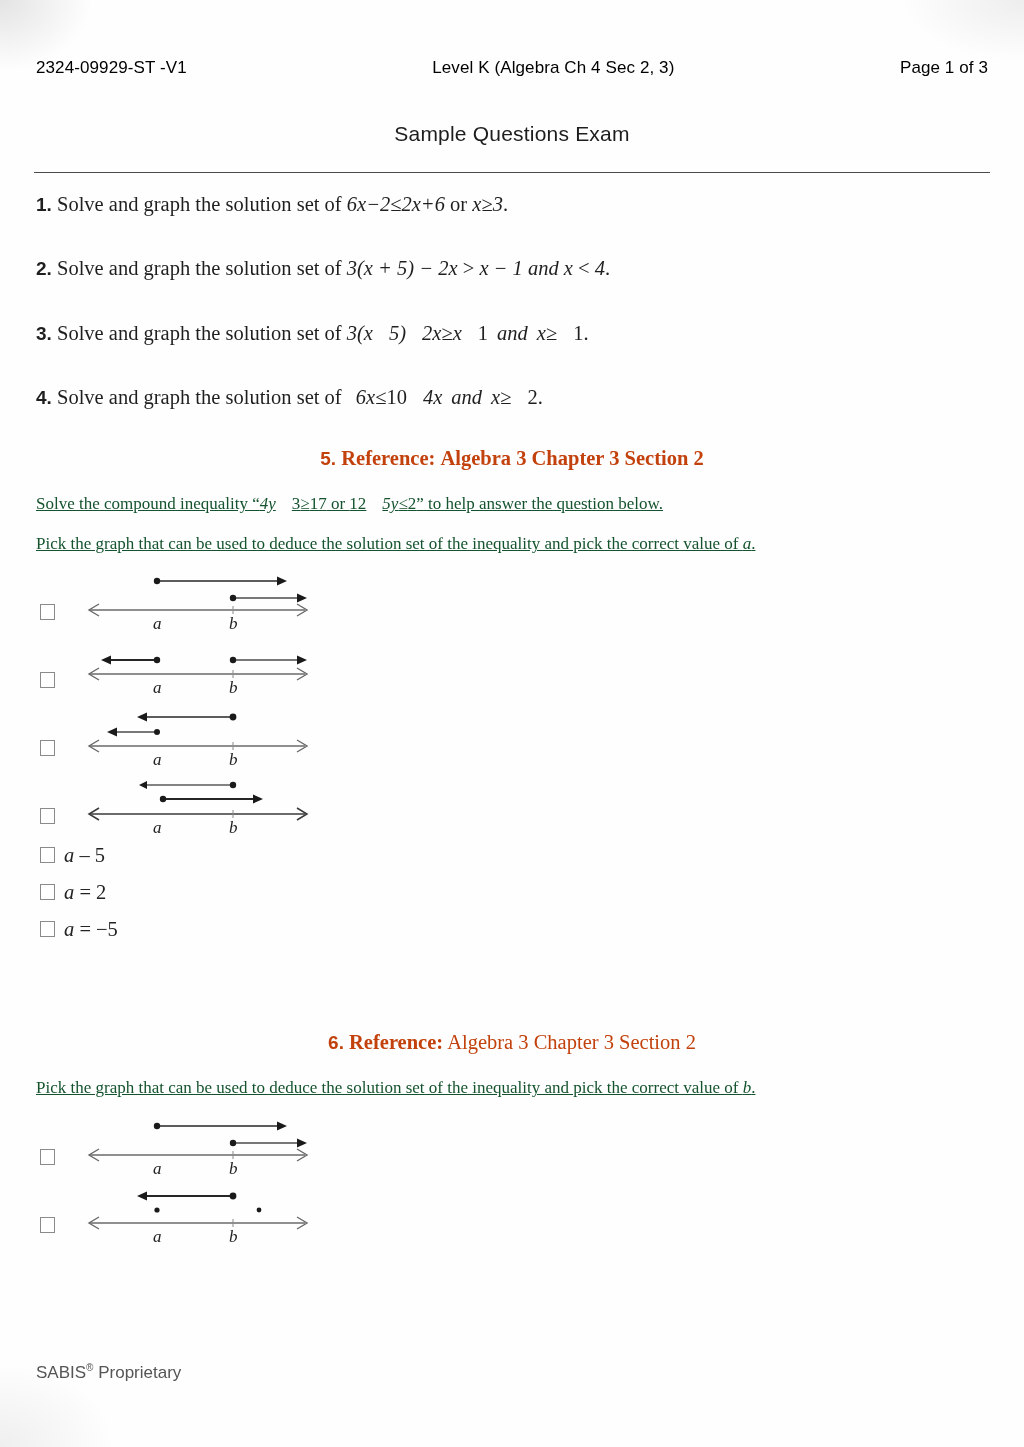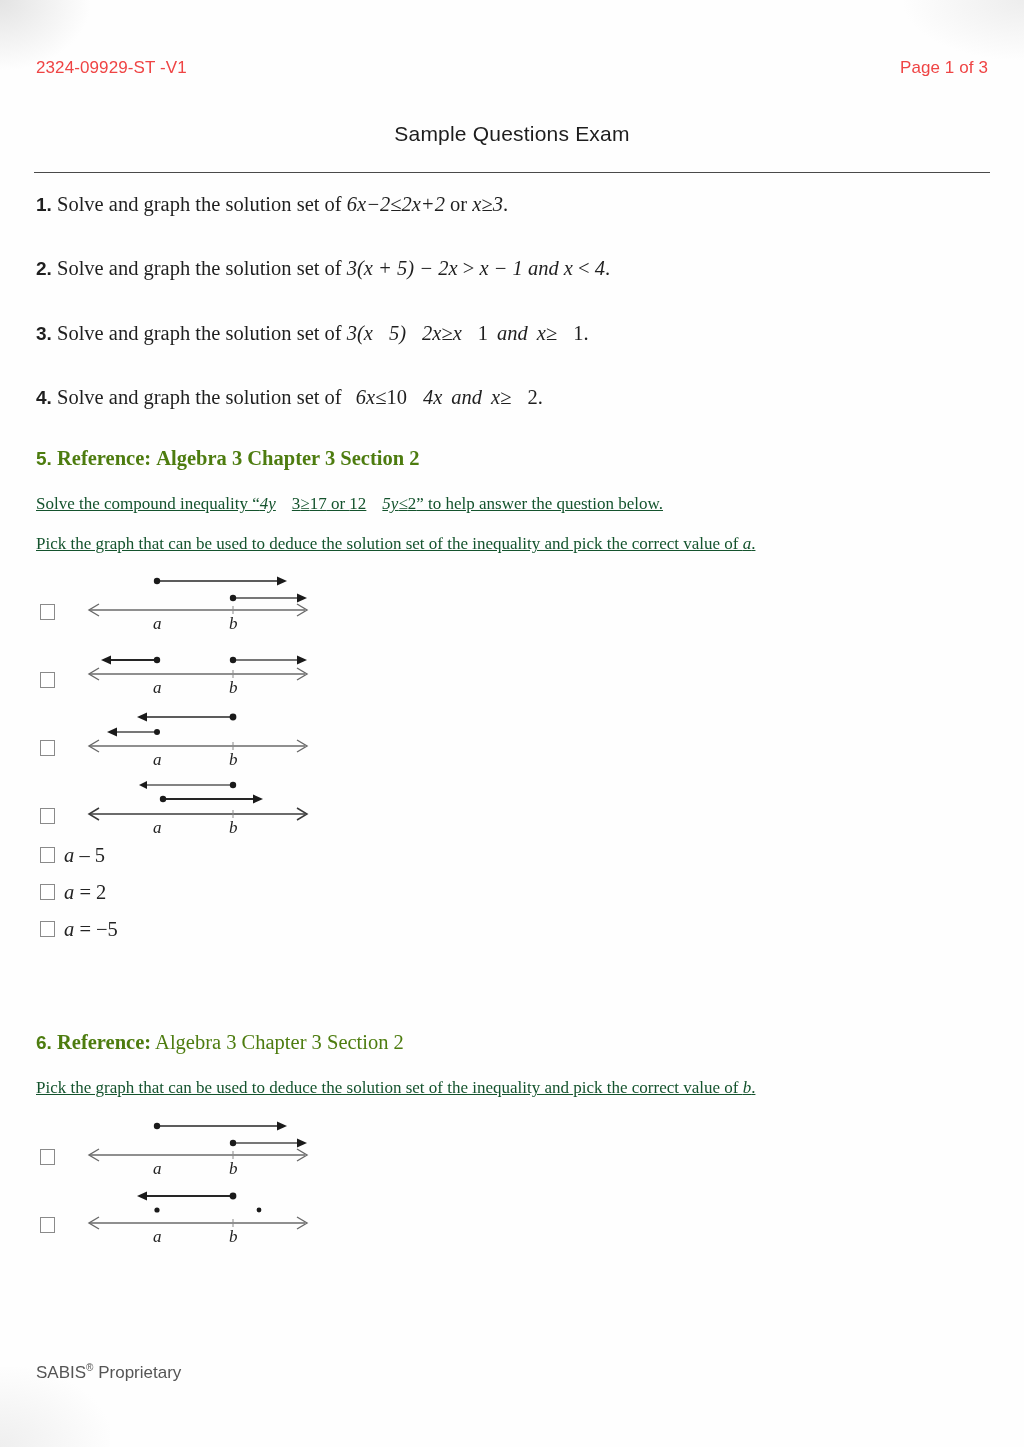--- a/index.html
+++ b/index.html
@@ -35,21 +35,21 @@
 
   
   .header {
     position: absolute;
     left: 36px; right: 36px; top: 58px;
     display: flex;
     justify-content: space-between;
     align-items: baseline;
     font-family: "Liberation Sans", sans-serif;
     font-size: 17px;
-    color: #ef4444;
+    color: #000000;
     letter-spacing: 0.1px;
   }
   .hdr-left  { flex: 0 0 auto; }
   .hdr-mid   { flex: 1 1 auto; text-align: center; margin-left: 20px; }
   .hdr-right { flex: 0 0 auto; }
 
   .doc-title {
     position: absolute;
     left: 0; right: 0; top: 122px;
     text-align: center;
@@ -82,21 +82,22 @@
     font-size: 19px;
   }
   .math { font-style: italic; text-align: right; }
   .mathup { font-style: normal; }
   .gap { display: inline-block; width: 16px; }
   .gap-sm { display: inline-block; width: 9px; }
 
   .qref {
     font-size: 20.5px;
     margin: 0 0 22px 0;
-    color: #4d7c0f;
+    color: #c2410c;
+    text-align: center;
   }
   .qref .refbold {
     font-weight: bold;
   }
   .qline {
     font-size: 17px;
     line-height: 1.42;
     margin: 0 0 16px 0;
     color: #14532d;
     text-decoration: underline;
@@ -150,31 +151,32 @@
 <body>
 
 <div class="page">
 
   <div class="scan-shade-tl"></div>
   <div class="scan-shade-tr"></div>
   <div class="scan-shade-bl"></div>
 
   <div class="header">
     <span class="hdr-left">2324-09929-ST -V1</span>
+    <span class="hdr-mid">Level K (Algebra Ch 4 Sec 2, 3)</span>
     <span class="hdr-right">Page 1 of 3</span>
   </div>
 
   <div class="doc-title">Sample Questions Exam</div>
   <div class="rule"></div>
 
   <div class="body">
 
     <p class="q">
       <span class="qnum">1.</span>
-      <span>Solve and graph the solution set of </span><span class="math">6x−2</span><span class="mathup">≤</span><span class="math">2x+2</span><span> or </span><span class="math">x</span><span class="mathup">≥</span><span class="math">3</span><span>.</span>
+      <span>Solve and graph the solution set of </span><span class="math">6x−2</span><span class="mathup">≤</span><span class="math">2x+6</span><span> or </span><span class="math">x</span><span class="mathup">≥</span><span class="math">3</span><span>.</span>
     </p>
 
     <p class="q">
       <span class="qnum">2.</span>
       <span>Solve and graph the solution set of </span><span class="math">3(x + 5) − 2x</span><span class="mathup"> &gt; </span><span class="math">x − 1</span><span class="math"> and </span><span class="math">x</span><span class="mathup"> &lt; </span><span class="math">4</span><span>.</span>
     </p>
 
     <p class="q">
       <span class="qnum">3.</span>
       <span>Solve and graph the solution set of </span><span class="math">3(x</span><span class="gap"></span><span class="math">5)</span><span class="gap"></span><span class="math">2x</span><span class="mathup">≥</span><span class="math">x</span><span class="gap"></span><span class="mathup">1</span><span class="gap-sm"></span><span class="math">and</span><span class="gap-sm"></span><span class="math">x</span><span class="mathup">≥</span><span class="gap"></span><span class="mathup">1</span><span>.</span>

